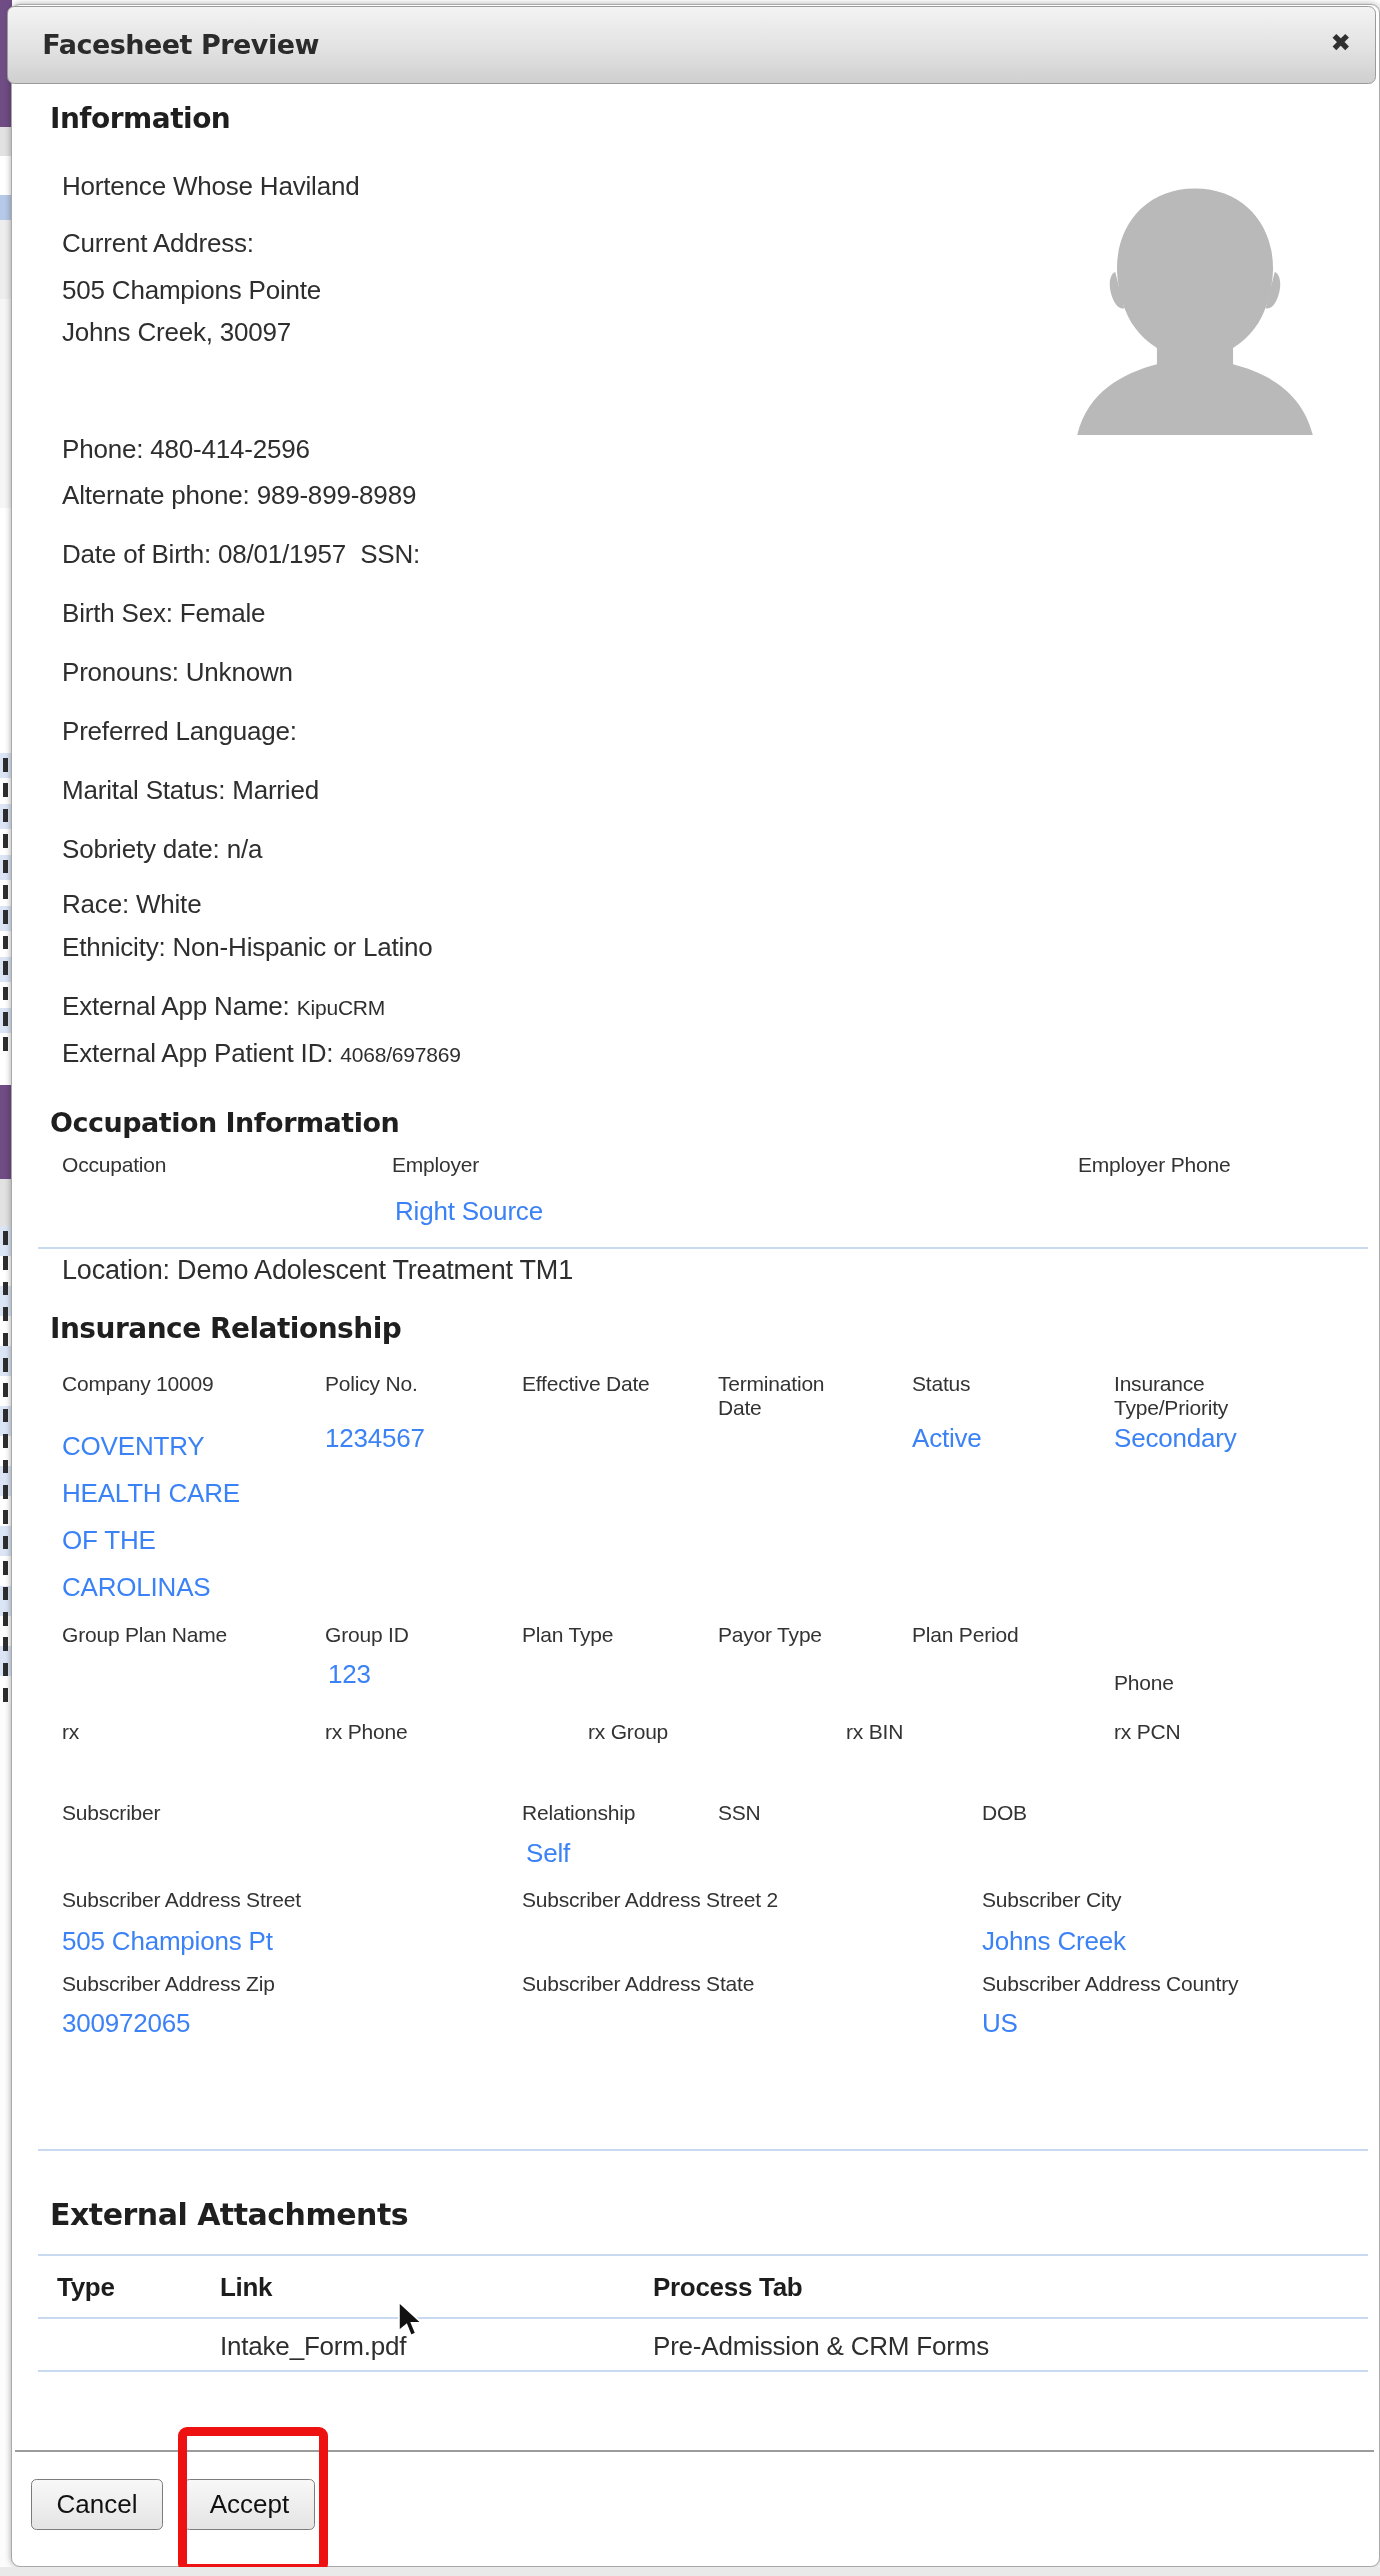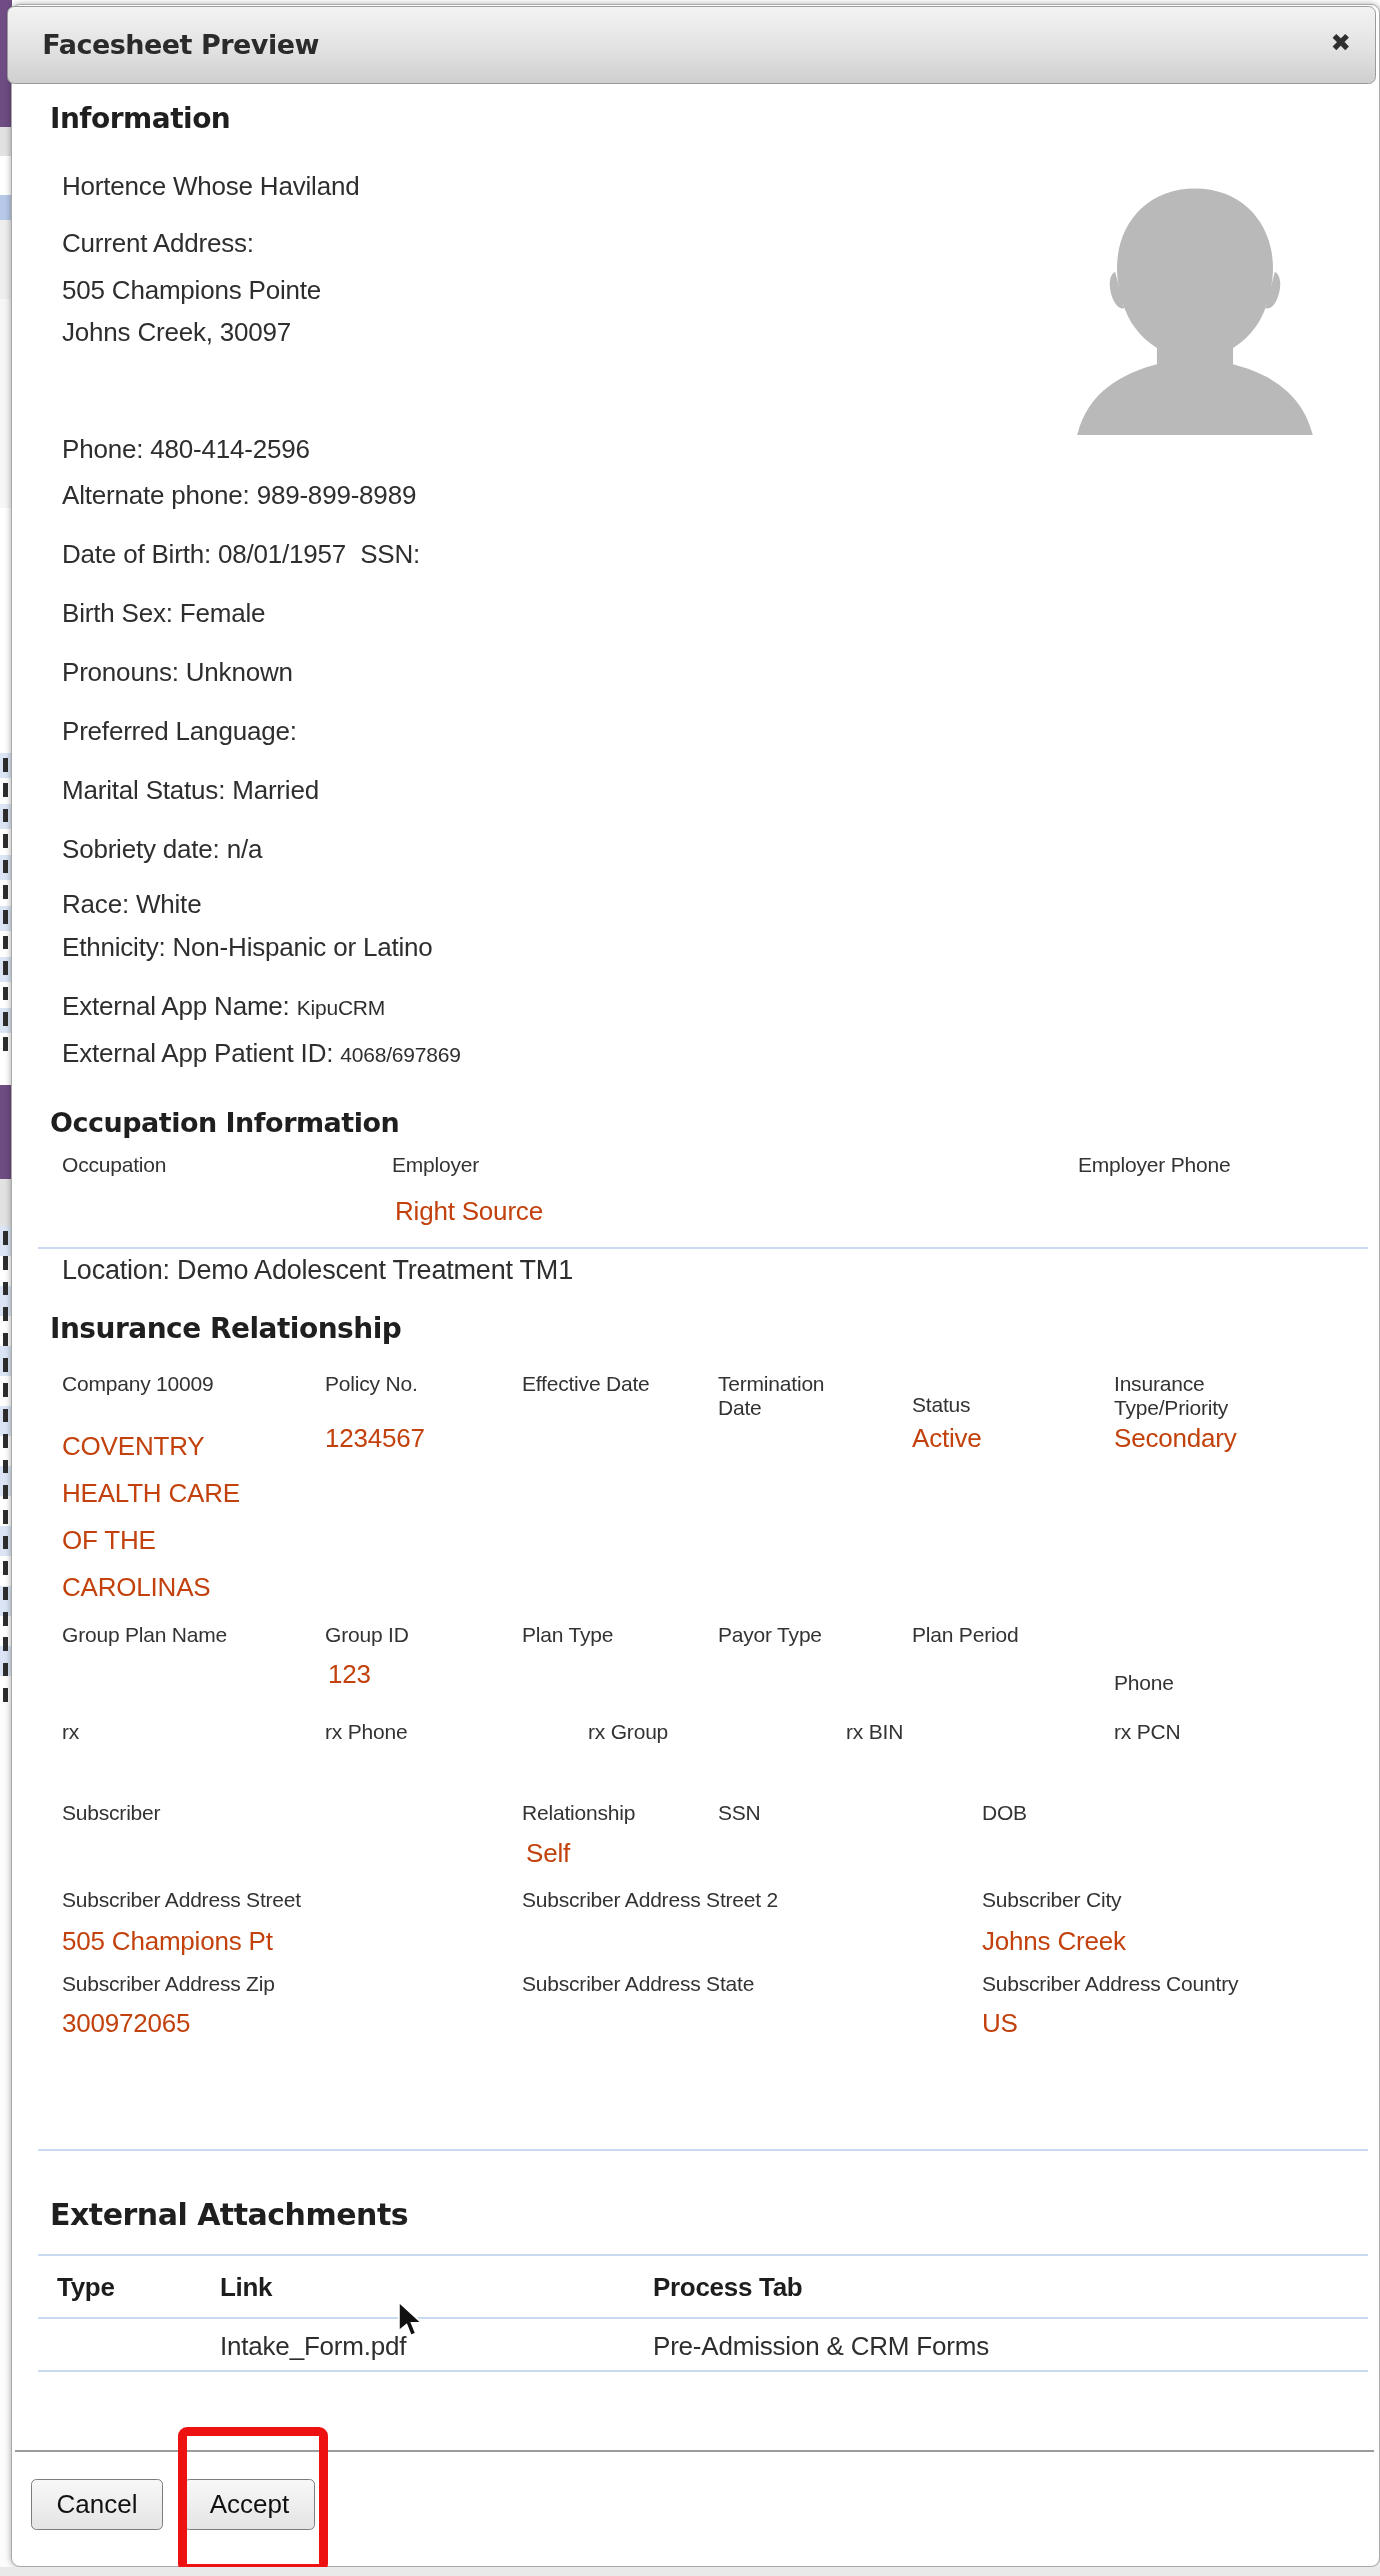--- a/index.html
+++ b/index.html
@@ -22,21 +22,21 @@
   #modal-title{position:absolute;left:34px;top:22px;font-family:"DejaVu Sans",sans-serif;
     font-weight:bold;font-size:27px;color:#2b2b2b;letter-spacing:-0.5px;}
   #close-btn{position:absolute;right:23.6px;top:23.6px;font-size:24.5px;font-weight:bold;color:#2f2f2f;
     line-height:1;cursor:pointer;font-family:"DejaVu Sans",sans-serif;}
 
   .h2{position:absolute;font-family:"DejaVu Sans",sans-serif;font-weight:bold;color:#1f1f1f;letter-spacing:-0.5px;}
   .t{position:absolute;font-size:26px;color:#2e2e2e;letter-spacing:-0.2px;white-space:nowrap;}
   .pre{white-space:pre-wrap;}
   .small{font-size:21px;}
   .hdr{position:absolute;font-size:21px;color:#333;letter-spacing:-0.2px;line-height:1.15;}
-  .val{position:absolute;font-size:26px;color:#c2410c;letter-spacing:-0.2px;}
+  .val{position:absolute;font-size:26px;color:#3b82f6;letter-spacing:-0.2px;}
   .bluehr{position:absolute;left:38px;right:12.7px;height:1.8px;background:#c9d9f0;}
   .grayhr{position:absolute;left:14.5px;right:7.3px;height:1.8px;background:#9c9c9c;}
 
   .attach-hdr{position:absolute;font-size:26px;font-weight:bold;color:#1d1d1d;letter-spacing:-0.3px;}
   .attach-cell{position:absolute;font-size:26px;color:#2e2e2e;letter-spacing:-0.2px;}
 
   .btn{position:absolute;height:51px;box-sizing:border-box;border:1.8px solid #7d7d7d;border-radius:5.4px;
     background:linear-gradient(180deg,#f8f8f8,#e4e4e4);font-size:26px;color:#111;
     font-family:"Liberation Sans",sans-serif;text-align:center;line-height:45px;padding:0 20px;cursor:pointer;}
 
@@ -116,21 +116,21 @@
   <div class="bluehr" style="top:1247px;"></div>
 
   <div class="t" style="left:62px;top:1255px;font-size:27px;">Location: Demo Adolescent Treatment TM1</div>
 
   <div class="h2" style="left:50px;top:1312px;font-size:28px;">Insurance Relationship</div>
 
   <div class="hdr" style="left:62px;top:1372px;width:227px;">Company 10009</div>
   <div class="hdr" style="left:325px;top:1372px;width:154px;">Policy No.</div>
   <div class="hdr" style="left:522px;top:1372px;width:181px;">Effective Date</div>
   <div class="hdr" style="left:718px;top:1372px;width:122px;">Termination Date</div>
-  <div class="hdr" style="left:912px;top:1372px;width:136px;margin-top:21px;">Status</div>
+  <div class="hdr" style="left:912px;top:1372px;width:136px;">Status</div>
   <div class="hdr" style="left:1114px;top:1372px;width:145px;">Insurance Type/Priority</div>
 
   <div class="val" style="left:62px;top:1423px;width:204px;white-space:normal;line-height:47px;">COVENTRY HEALTH CARE OF THE CAROLINAS</div>
   <div class="val" style="left:325px;top:1423px;">1234567</div>
   <div class="val" style="left:912px;top:1423px;">Active</div>
   <div class="val" style="left:1114px;top:1423px;">Secondary</div>
 
   <div class="hdr" style="left:62px;top:1623px;">Group Plan Name</div>
   <div class="hdr" style="left:325px;top:1623px;">Group ID</div>
   <div class="hdr" style="left:522px;top:1623px;">Plan Type</div>

